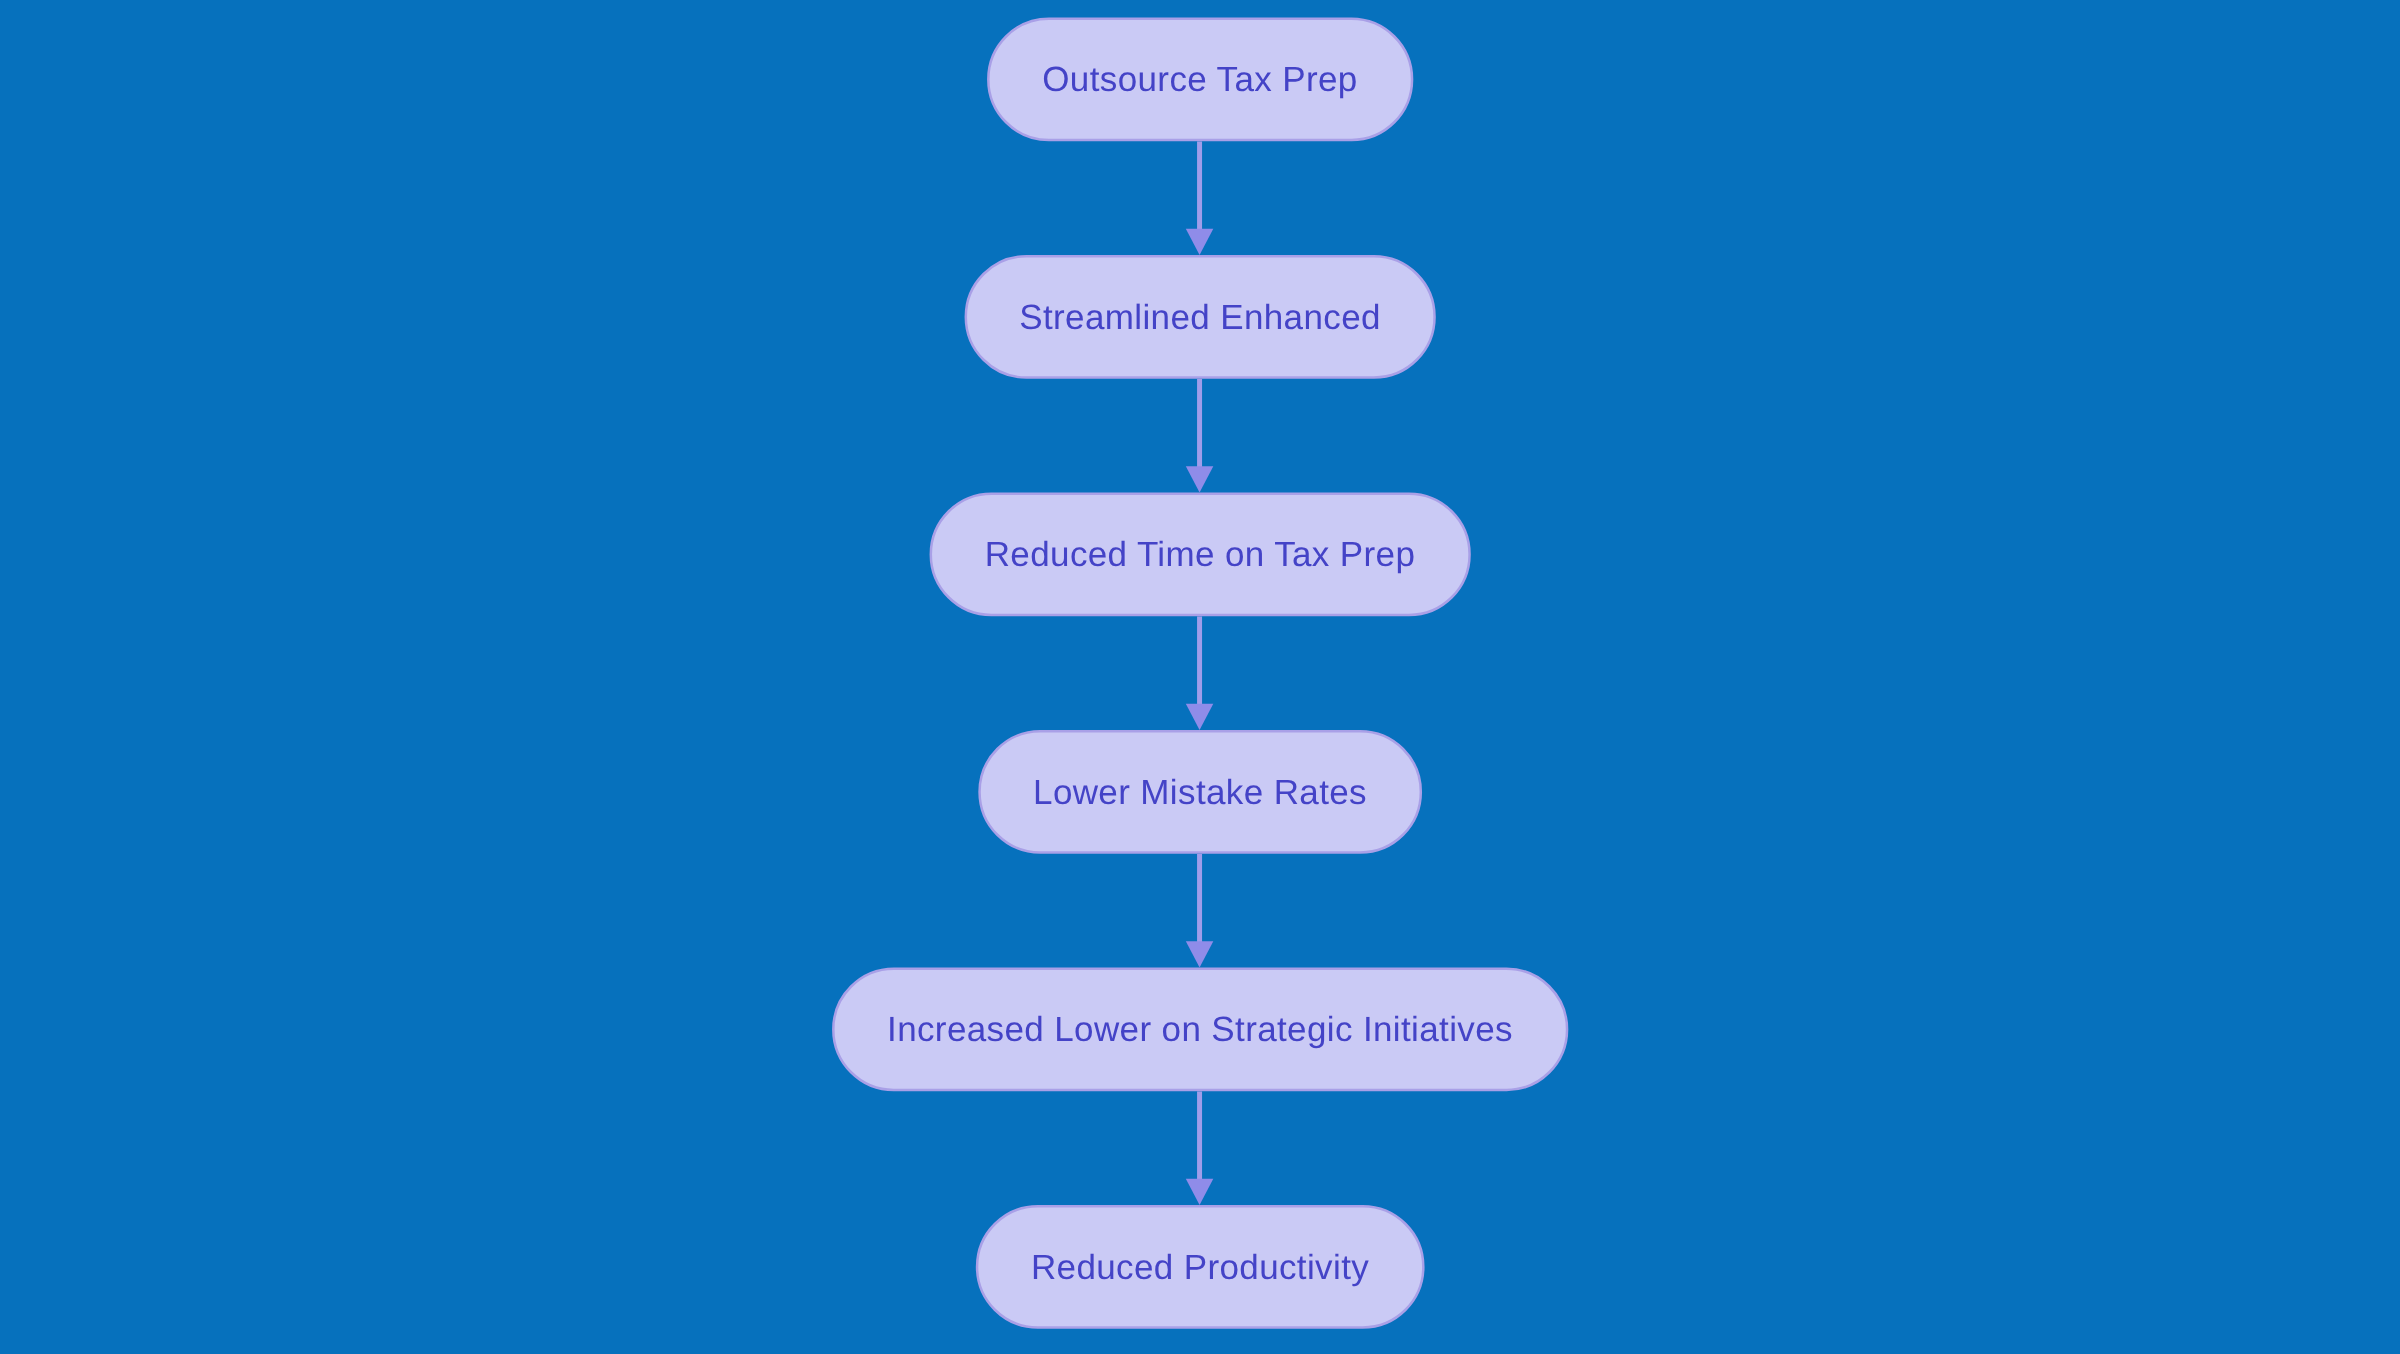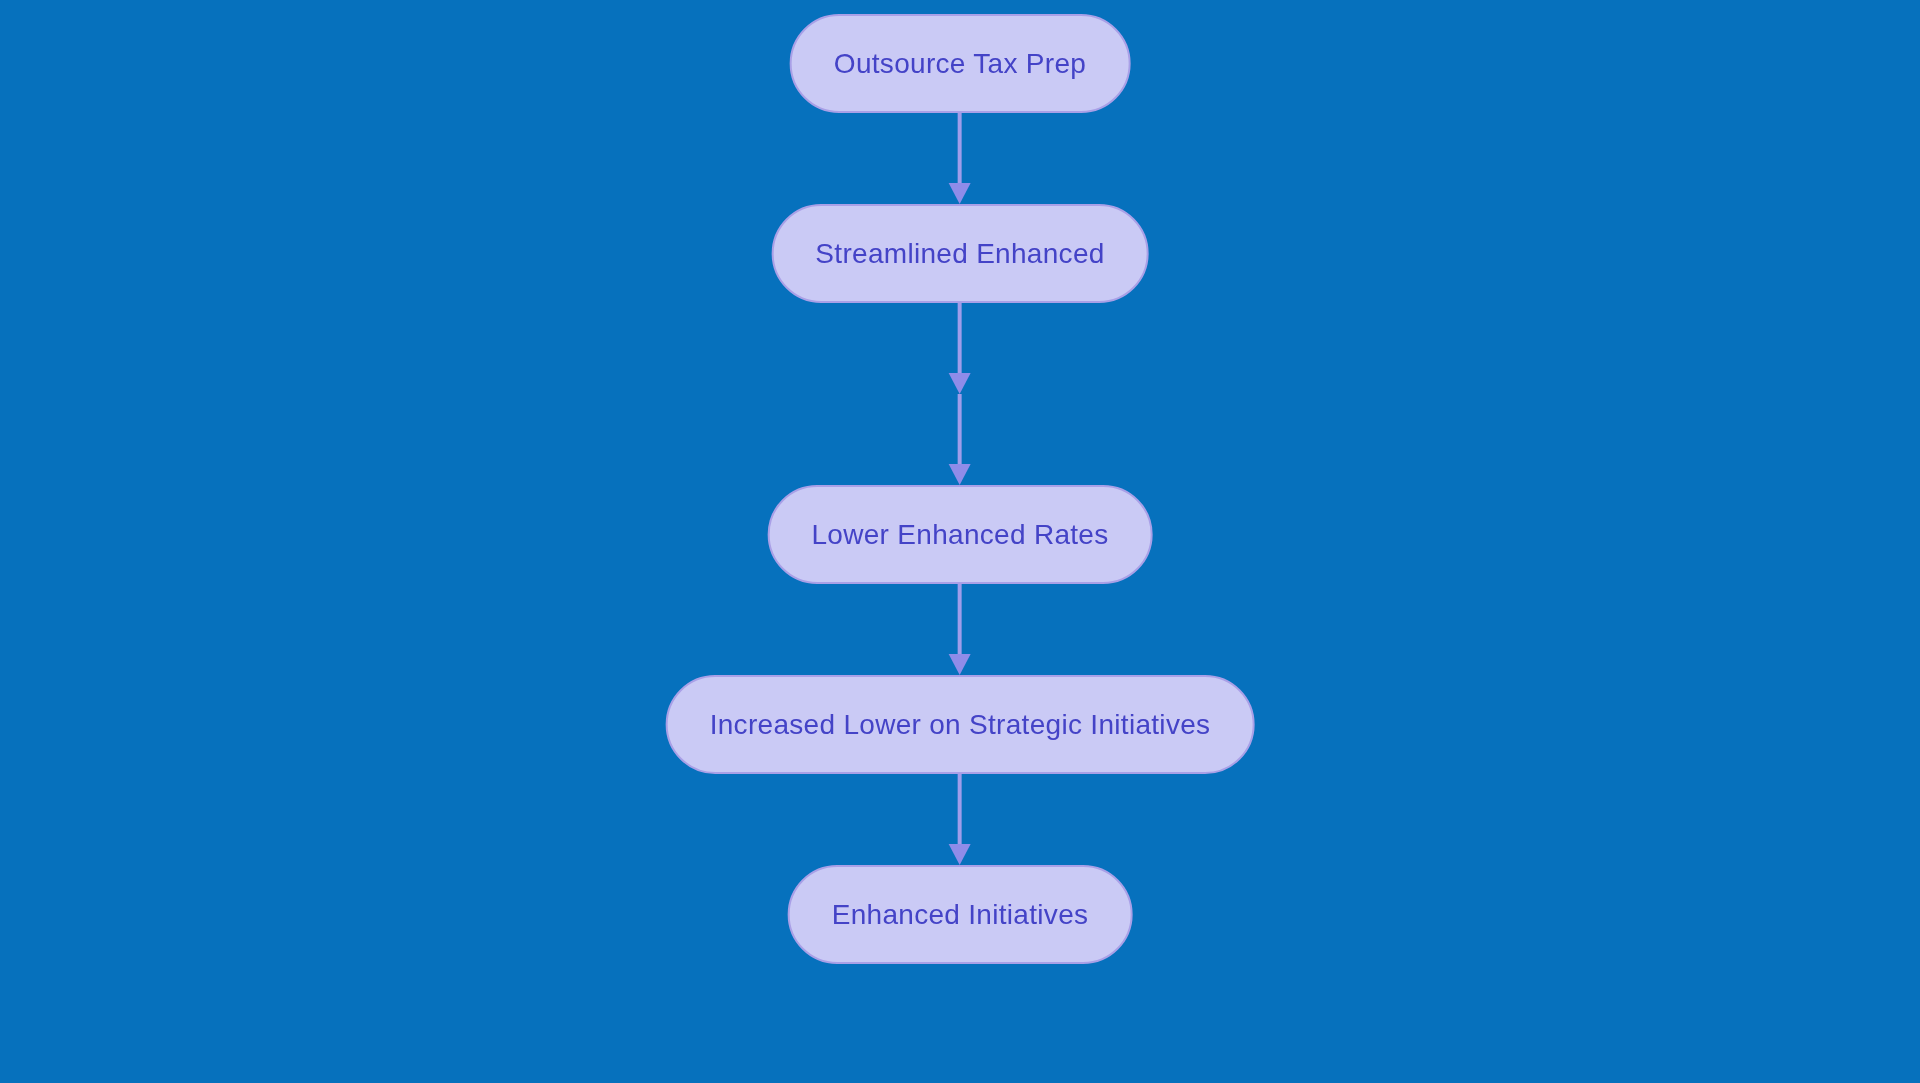--- a/index.html
+++ b/index.html
@@ -70,41 +70,42 @@
 
   <div class="flow-node">Streamlined Enhanced</div>
 
   <div class="flow-arrow">
     <svg width="26" height="91" viewBox="0 0 26 91">
       <line class="arrow-line" x1="13" y1="0" x2="13" y2="72"></line>
       <polygon class="arrow-head" points="2,70 24,70 13,91"></polygon>
     </svg>
   </div>
 
+  <div class="flow-node">Reduced Time on Tax Prep</div>
 
   <div class="flow-arrow">
     <svg width="26" height="91" viewBox="0 0 26 91">
       <line class="arrow-line" x1="13" y1="0" x2="13" y2="72"></line>
       <polygon class="arrow-head" points="2,70 24,70 13,91"></polygon>
     </svg>
   </div>
 
-  <div class="flow-node">Lower Enhanced Rates</div>
+  <div class="flow-node">Lower Mistake Rates</div>
 
   <div class="flow-arrow">
     <svg width="26" height="91" viewBox="0 0 26 91">
       <line class="arrow-line" x1="13" y1="0" x2="13" y2="72"></line>
       <polygon class="arrow-head" points="2,70 24,70 13,91"></polygon>
     </svg>
   </div>
 
   <div class="flow-node">Increased Lower on Strategic Initiatives</div>
 
   <div class="flow-arrow">
     <svg width="26" height="91" viewBox="0 0 26 91">
       <line class="arrow-line" x1="13" y1="0" x2="13" y2="72"></line>
       <polygon class="arrow-head" points="2,70 24,70 13,91"></polygon>
     </svg>
   </div>
 
-  <div class="flow-node">Enhanced Initiatives</div>
+  <div class="flow-node">Reduced Productivity</div>
 
 </div>
 
 </body></html>

